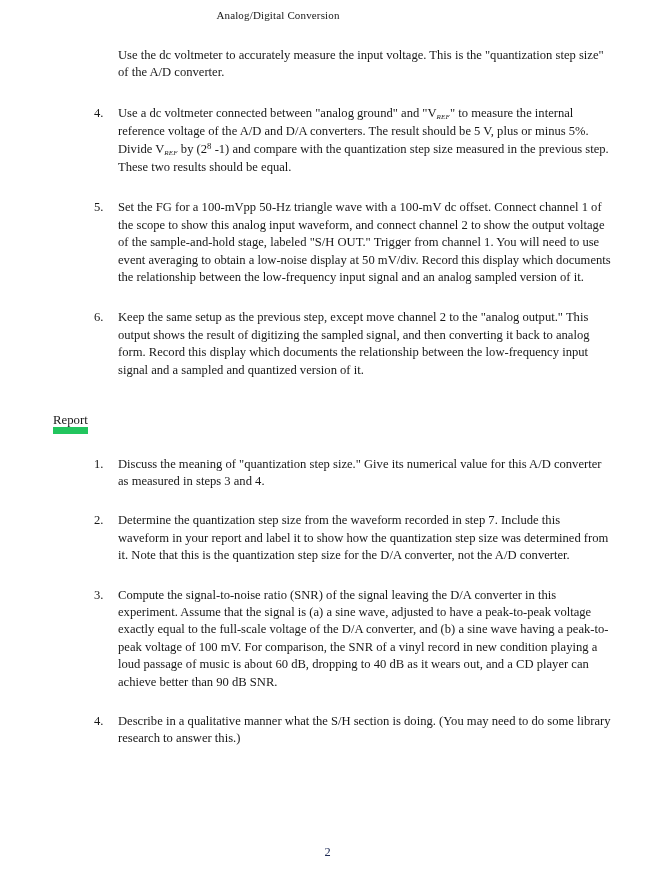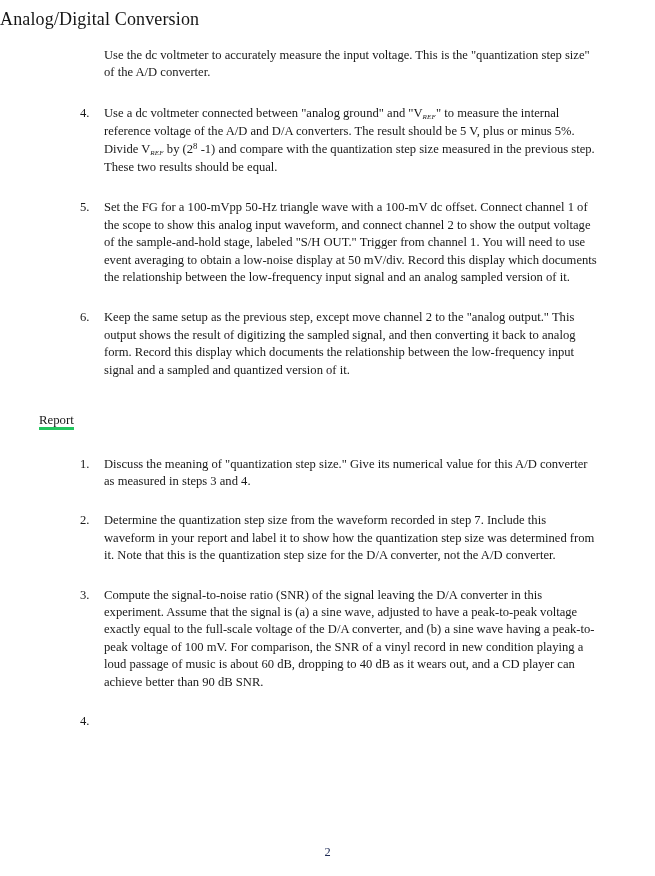--- a/index.html
+++ b/index.html
@@ -23,30 +23,30 @@
     width: 655px;
     height: 876px;
     background: #ffffff;
   }
 
   .page-title {
     position: absolute;
     top: 9px;
     left: 0;
     width: 556px;
-    text-align: left;
-    font-size: 18px;
+    text-align: center;
+    font-size: 11px;
     letter-spacing: 0.15px;
     color: #151515;
   }
 
   .content {
     position: absolute;
     top: 47px;
-    left: 4px;
+    left: 18px;
     width: 538px;
   }
 
   
   .orphan-para {
     margin: 0 0 0 100px;
     width: 495px;
     font-size: 12.6px;
     line-height: 17.4px;
     text-align: left;
@@ -89,21 +89,21 @@
   .gap-md { margin-top: 22px; }
 
   .section-heading {
     margin: 33px 0 0 35px;
     font-size: 12.8px;
     line-height: 17.4px;
     color: #181818;
     display: inline-block;
   }
   .section-heading .heading-text {
-    border-bottom: 3px solid #22c55e;
+    border-bottom: 7px solid #22c55e;
     padding-bottom: 0px;
   }
 
   .report-list {
     margin-top: 26px;
   }
 
   .page-number {
     position: absolute;
     top: 845px;
@@ -179,20 +179,21 @@
         <span class="item-text">Determine the quantization step size from the waveform recorded in step 7.  Include this waveform in your report and label it to show how the quantization step size was determined from it.  Note that this is the quantization step size for the D/A converter, not the A/D converter.</span>
       </li>
 
       <li class="list-item gap-md">
         <span class="marker">3.</span>
         <span class="item-text">Compute the signal-to-noise ratio (SNR) of the signal leaving the D/A converter in this experiment.  Assume that the signal is (a) a sine wave, adjusted to have a peak-to-peak voltage exactly equal to the full-scale voltage of the D/A converter, and (b) a sine wave having a peak-to-peak voltage of 100 mV.  For comparison, the SNR of a vinyl record in new condition playing a loud passage of music is about 60 dB, dropping to 40 dB as it wears out, and a CD player can achieve better than 90 dB SNR.</span>
       </li>
 
       <li class="list-item gap-md">
         <span class="marker">4.</span>
+        <span class="item-text">Describe in a qualitative manner what the S/H section is doing.  (You may need to do some library research to answer this.)</span>
       </li>
 
     </ol>
 
   </div>
 
   <div class="page-number">2</div>
 
 </div>
 

